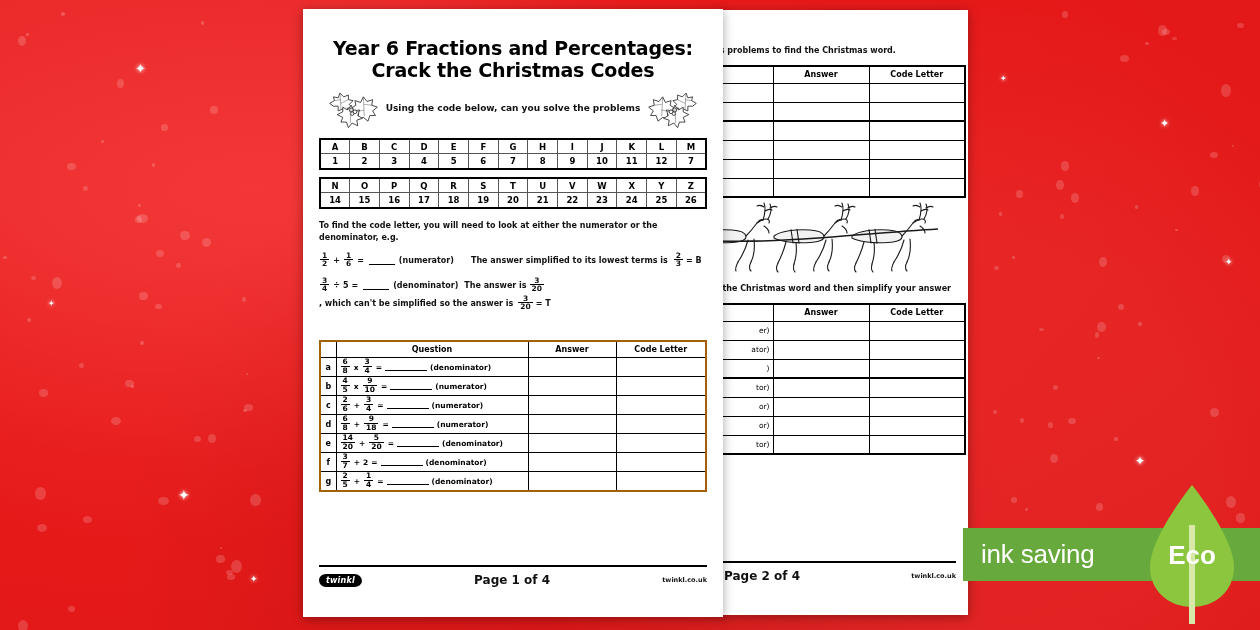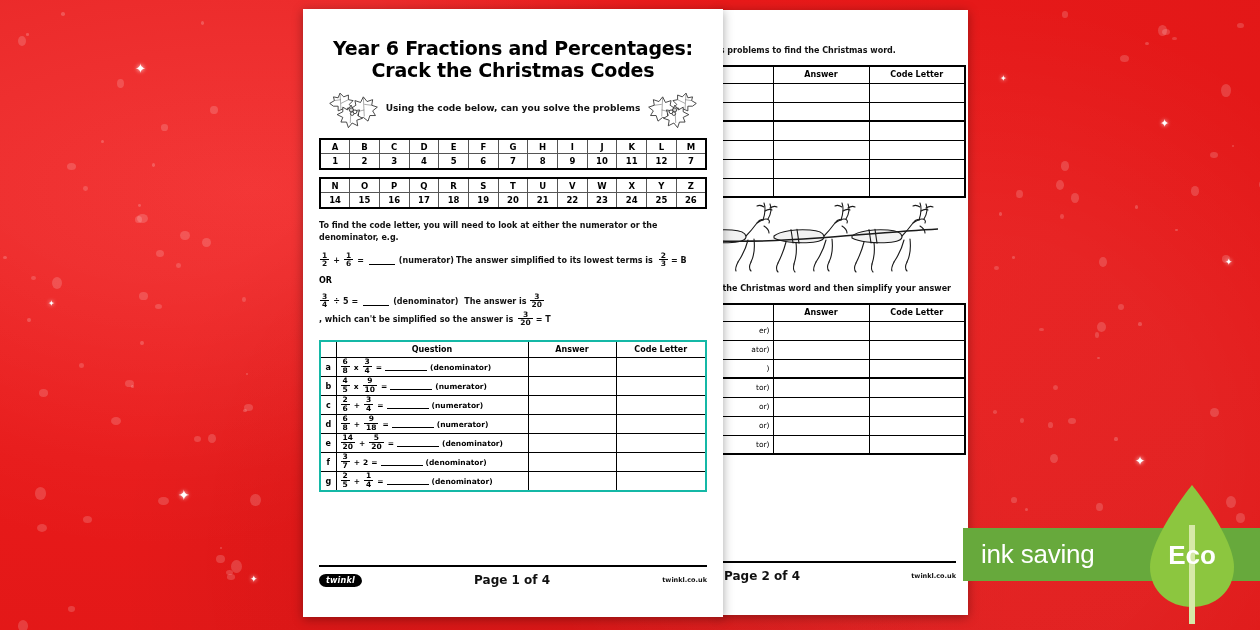--- a/index.html
+++ b/index.html
@@ -71,21 +71,21 @@
   .frac .n { font-size: 7.5px; font-weight: bold; padding: 0 2px; }
   .frac .d { font-size: 7.5px; font-weight: bold; padding: 0 2px; border-top: 1px solid #000; }
 
   .exline { display: flex; align-items: center; flex-wrap: wrap; font-size: 8px;
             font-weight: 600; color: #111; margin-top: 9px; gap: 2px; }
   .exline .op { font-weight: bold; padding: 0 1px; }
   .exline .blank { display: inline-block; width: 26px; border-bottom: 1px solid #000; height: 8px; margin: 0 2px; }
   .orline { font-size: 8px; font-weight: bold; margin-top: 7px; }
 
   
-  .qtable { width: 100%; border-collapse: collapse; margin-top: 12px; border: 2px solid #14b8a6; table-layout: fixed; }
+  .qtable { width: 100%; border-collapse: collapse; margin-top: 28px; border: 2px solid #a16207; table-layout: fixed; }
   .qtable th {
     border: 1.5px solid #000; font-size: 8px; font-weight: bold; color: #000;
     height: 17px; padding: 0;
   }
   .qtable td { border: 1.5px solid #000; height: 19px; padding: 0 3px; color: #000; }
   .qtable td.idx { text-align: center; font-size: 8px; font-weight: bold; width: 16px; }
   .qtable td.q { font-size: 7.5px; }
   .qrow { display: flex; align-items: center; gap: 3px; }
   .qrow .blank { display: inline-block; width: 42px; border-bottom: 1px solid #000; height: 8px; }
   .qrow .lbl { font-size: 7.5px; font-weight: 600; }
@@ -545,29 +545,28 @@
           <span class="d">2</span>
         </span>
         <span class="op">+</span>
         <span class="frac">
           <span class="n">1</span>
           <span class="d">6</span>
         </span>
         <span class="op">=</span>
         <span class="blank"></span>
         <span>(numerator)</span>
-        <span style="margin-left:0">The answer simplified to its lowest terms is</span>
+        <span style="margin-left:15px">The answer simplified to its lowest terms is</span>
         <span class="frac" style="margin-left:4px">
           <span class="n">2</span>
           <span class="d">3</span>
         </span>
         <span style="font-weight:bold">= B</span>
       </div>
 
-      <div class="orline">OR</div>
 
       <div class="exline">
         <span class="frac">
           <span class="n">3</span>
           <span class="d">4</span>
         </span>
         <span class="op">÷</span>
         <span style="font-weight:bold">5</span>
         <span class="op">=</span>
         <span class="blank"></span>

